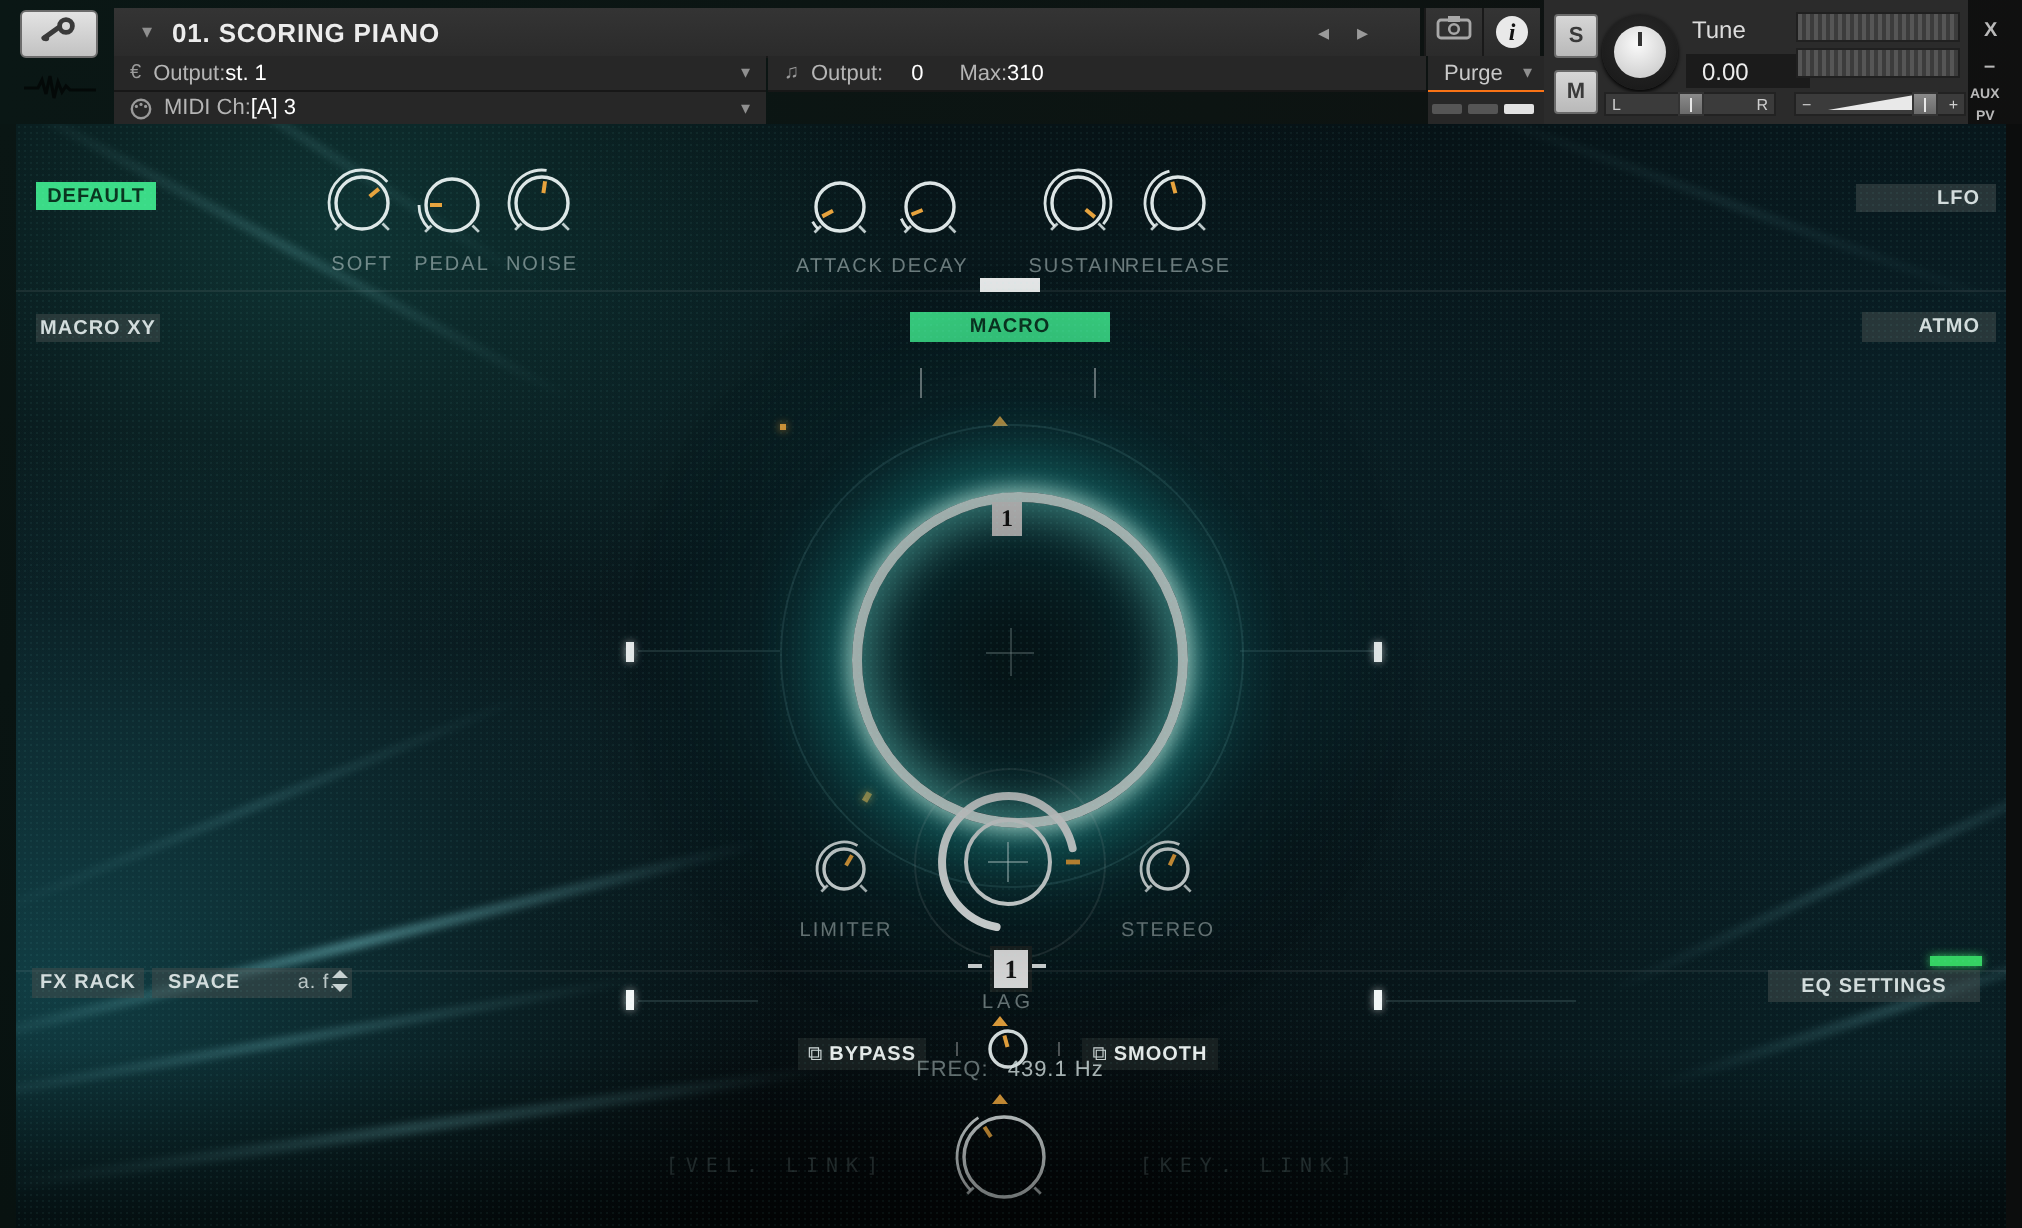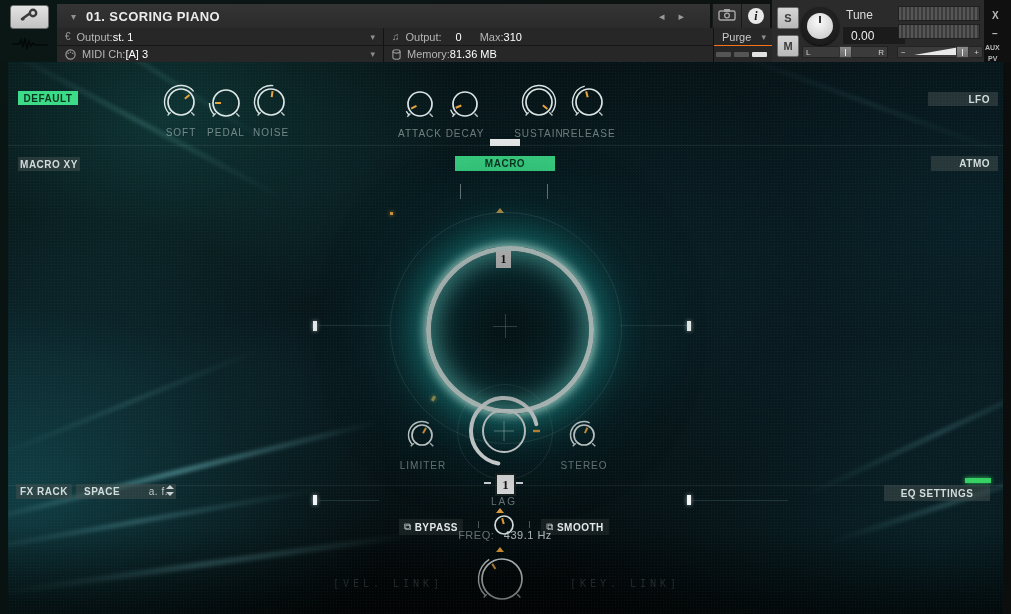--- a/index.html
+++ b/index.html
@@ -171,30 +171,20 @@
     <span class="val">[A] 3</span>
     <span class="dd">▾</span>
   </div>
   <div class="hrow" style="left:384px;top:28px;width:329px;">
     <span class="ic">♫</span>
     <span>Output:</span>
     <span class="val" style="margin-left:14px;">0</span>
     <span style="margin-left:18px;text-align:right;">Max:</span>
     <span class="val">310</span>
   </div>
-  <div class="hrow" style="left:384px;top:46px;width:329px;height:16px;">
-    <span class="ic">
-        <svg width="9" height="11" viewBox="0 0 9 11">
-          <ellipse cx="4.5" cy="2.4" rx="3.6" ry="1.7" fill="none" stroke="#9a9a9a" stroke-width="1.1"></ellipse>
-          <path d="M.9 2.4 v6 c0 1 1.6 1.8 3.6 1.8 s3.6 -.8 3.6 -1.8 v-6" fill="none" stroke="#9a9a9a" stroke-width="1.1"></path>
-        </svg>
-      </span>
-    <span>Memory:</span>
-    <span class="val">81.36 MB</span>
-  </div>
   <div class="purge-cell">
     <span style="margin-left:8px;">Purge</span>
     <span class="dd" style="margin-left:auto;margin-right:6px;font-size:9px;color:#8f8f8f;">▾</span>
   </div>
   <div class="purge-bars">
     <span class="pbar" style="background:#555;"></span>
     <span class="pbar" style="background:#555;"></span>
     <span class="pbar" style="background:#e2e2e2;"></span>
   </div>
 

